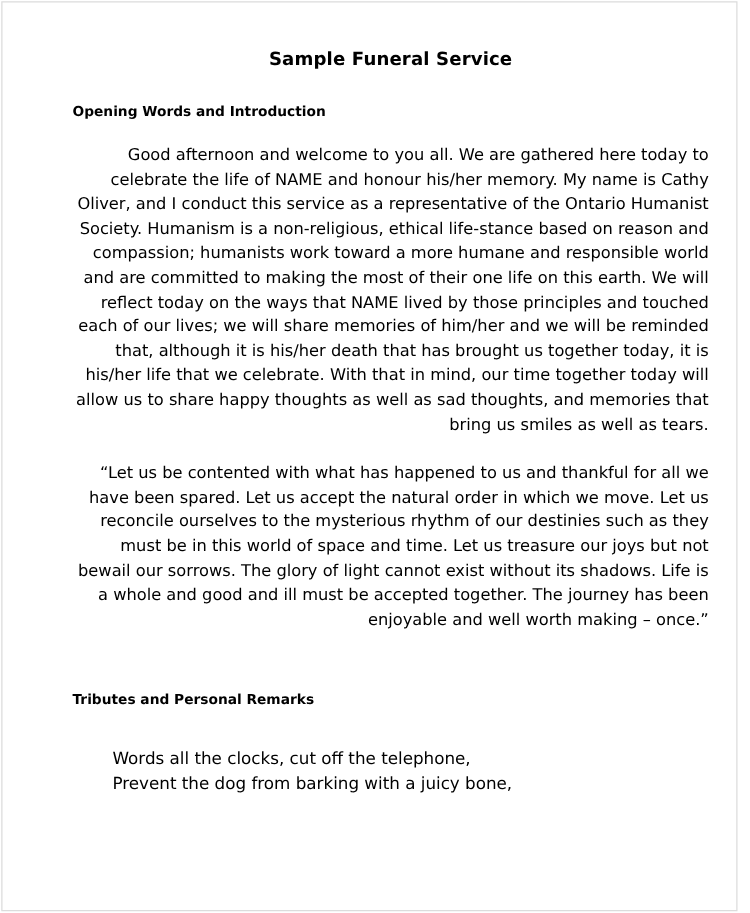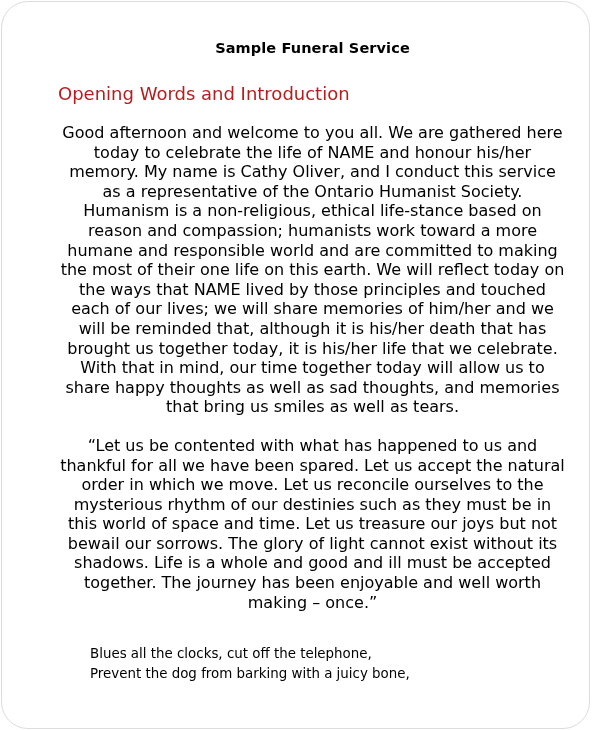--- a/index.html
+++ b/index.html
@@ -17,54 +17,53 @@
     position: relative;
     box-sizing: border-box;
     width: 589px;
     height: 728px;
     margin: 1px 0 0 1px;
     background: #ffffff;
     border-top: 1px solid #dcdcdc;
     border-left: 1px solid #dcdcdc;
     border-right: 1px solid #dcdcdc;
     border-bottom: 1px solid #dcdcdc;
-    border-radius: 27px;
   }
   .content {
     position: absolute;
     left: 56px;
     top: 0;
     width: 509px;
   }
   .doc-title {
     text-align: center;
     font-size: 14.5px;
     font-weight: bold;
     color: #000000;
     margin: 0;
     padding-top: 38px;
     letter-spacing: 0.1px;
   }
   .section-heading {
-    font-size: 18px;
-    font-weight: normal;
-    color: #b91c1c;
+    font-size: 11px;
+    font-weight: bold;
+    color: #000000;
     margin: 0;
     padding-top: 27px;
   }
   .section-heading.spaced-top {
     padding-top: 47px;
   }
   .para {
-    font-size: 16px;
+    font-size: 13px;
     line-height: 19.6px;
     color: #000000;
     margin: 0;
     padding-top: 19px;
-    text-align: center;
+    text-align: right;
   }
   .poem {
     margin: 0;
     padding-top: 32px;
     padding-left: 32px;
     font-size: 13.4px;
     line-height: 19.6px;
     color: #000000;
   }
   .poem-line {
@@ -80,22 +79,23 @@
 
     <h1 class="doc-title">Sample Funeral Service</h1>
 
     <h2 class="section-heading">Opening Words and Introduction</h2>
 
     <p class="para">Good afternoon and welcome to you all. We are gathered here today to celebrate the life of NAME and honour his/her memory. My name is Cathy Oliver, and I conduct this service as a representative of the Ontario Humanist Society. Humanism is a non-religious, ethical life-stance based on reason and compassion; humanists work toward a more humane and responsible world and are committed to making the most of their one life on this earth. We will reflect today on the ways that NAME lived by those principles and touched each of our lives; we will share memories of him/her and we will be reminded that, although it is his/her death that has brought us together today, it is his/her life that we celebrate. With that in mind, our time together today will allow us to share happy thoughts as well as sad thoughts, and memories that bring us smiles as well as tears.</p>
 
 
     <p class="para">“Let us be contented with what has happened to us and thankful for all we have been spared. Let us accept the natural order in which we move. Let us reconcile ourselves to the mysterious rhythm of our destinies such as they must be in this world of space and time. Let us treasure our joys but not bewail our sorrows. The glory of light cannot exist without its shadows. Life is a whole and good and ill must be accepted together. The journey has been enjoyable and well worth making – once.”</p>
 
+    <h2 class="section-heading spaced-top">Tributes and Personal Remarks</h2>
 
 
     <div class="poem">
-      <span class="poem-line">Blues all the clocks, cut off the telephone,</span>
+      <span class="poem-line">Words all the clocks, cut off the telephone,</span>
       <span class="poem-line">Prevent the dog from barking with a juicy bone,</span>
 
     </div>
 
   </div>
 </div>
 
 </body></html>

